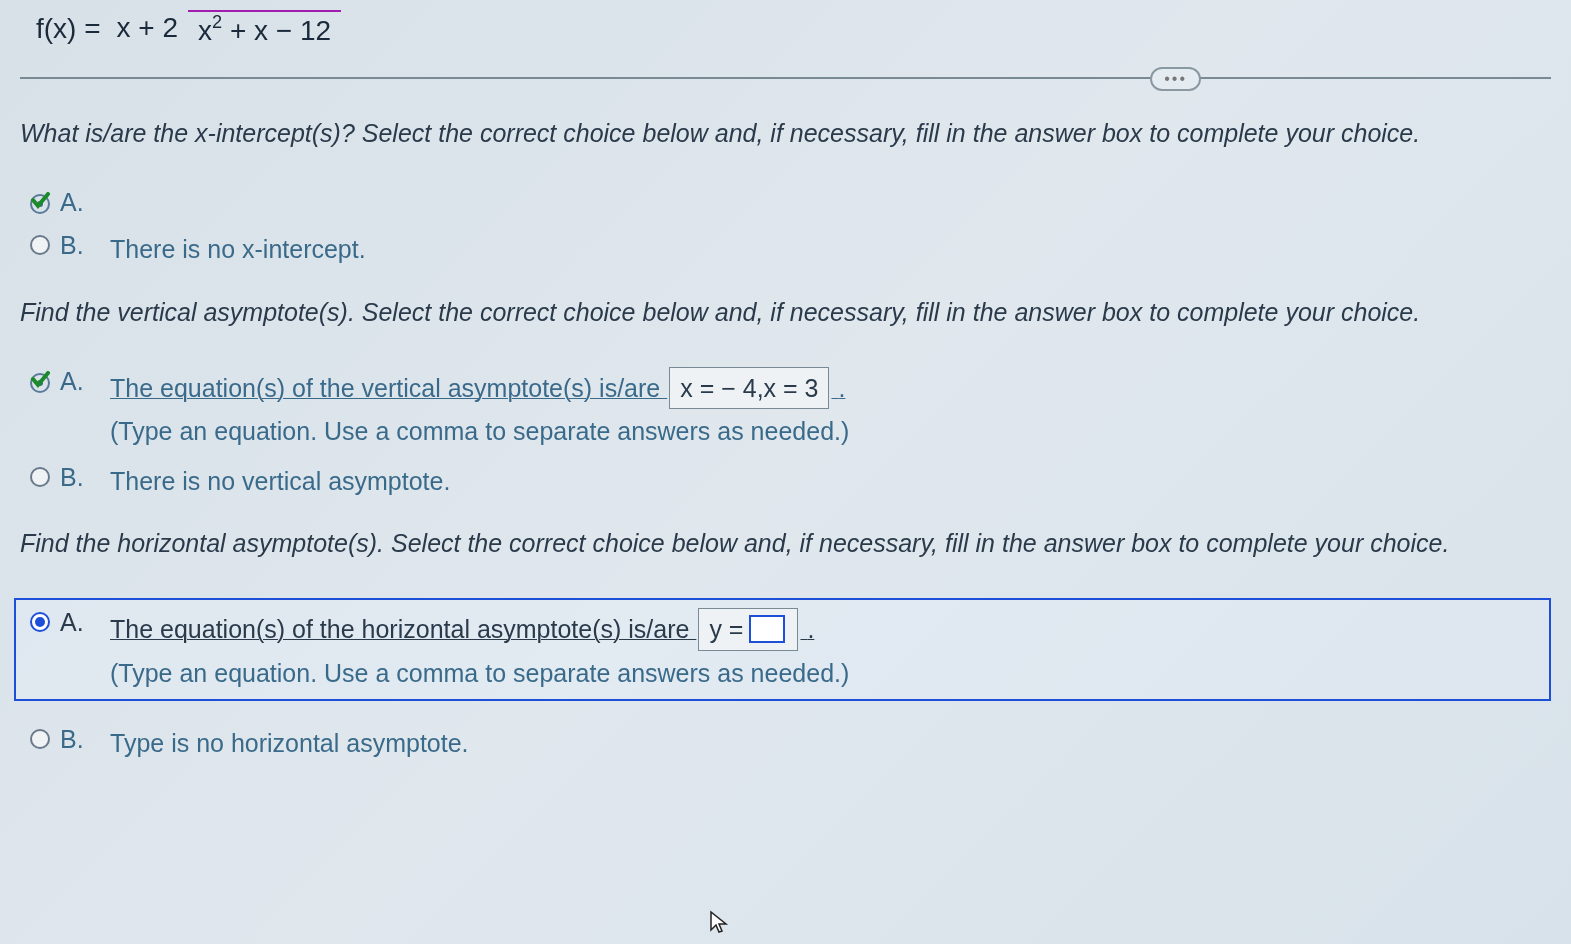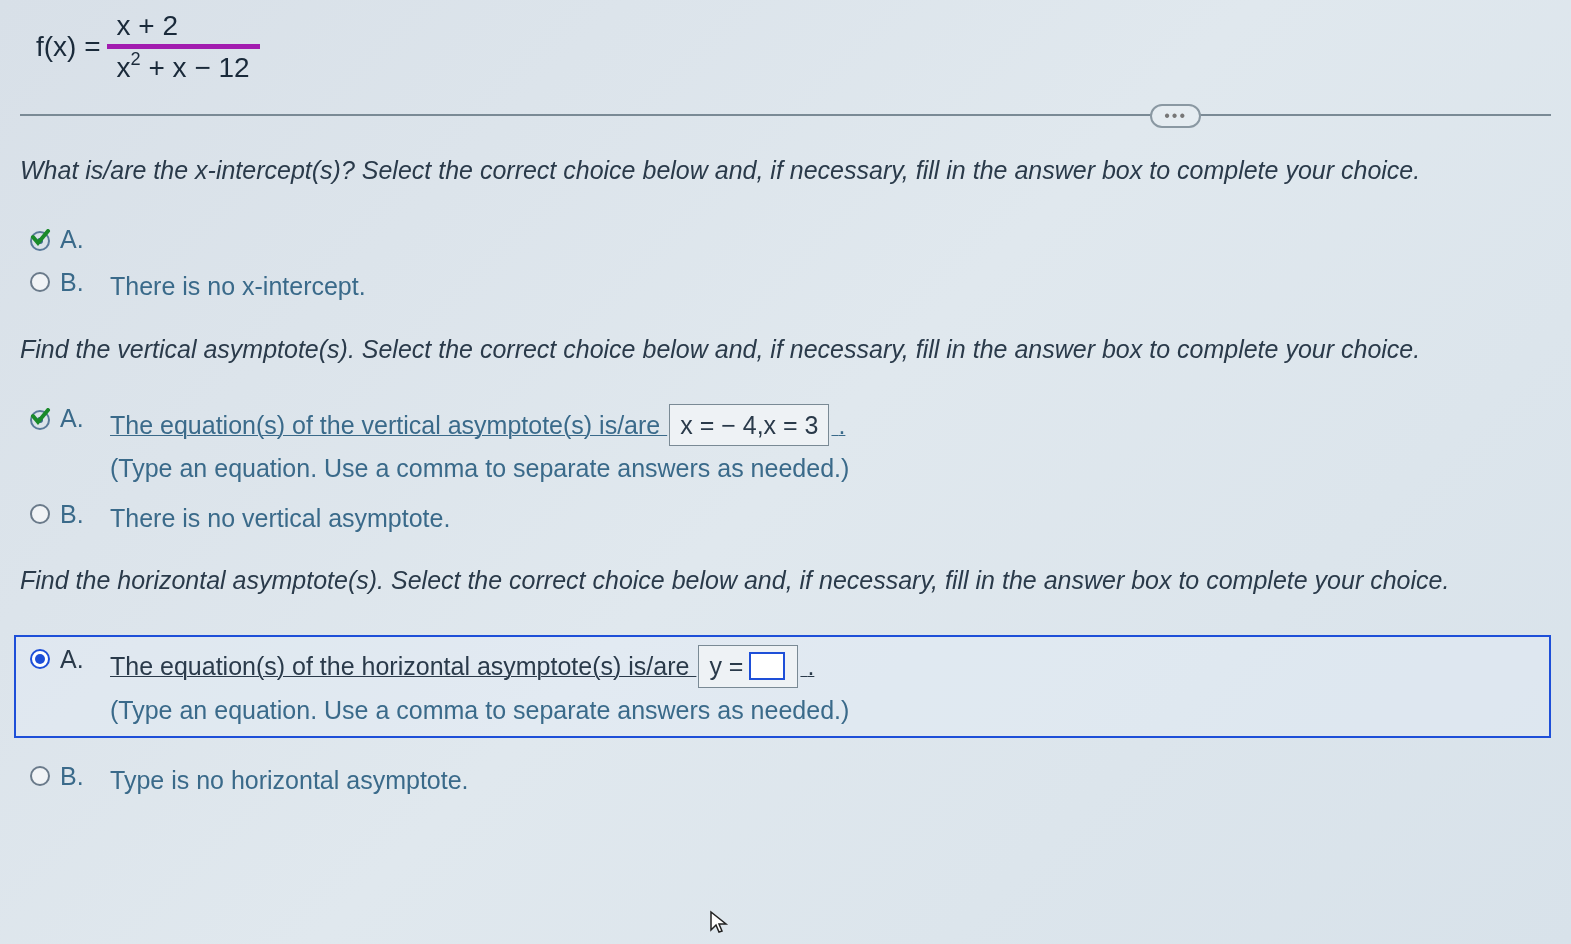--- a/index.html
+++ b/index.html
@@ -22,28 +22,29 @@
       align-items: center;
       margin-bottom: 30px;
       margin-left: 16px;
       font-size: 28px;
     }
     .f-left {
       margin-right: 6px;
     }
     .fraction {
       display: inline-flex;
-      flex-direction: column;
+      flex-direction: row;
+      align-items: center;
     }
     .numerator {
       padding: 0 10px 2px;
     }
     .denominator {
       padding: 2px 10px 0;
-      border-top: 5px solid #a21caf;
+      border-top: 2px solid #a21caf;
     }
     .sup {
       font-size: 0.65em;
       vertical-align: super;
       position: relative;
       top: -2px;
     }
     .hr-line {
       height: 2px;
       background: #7a8a95;

